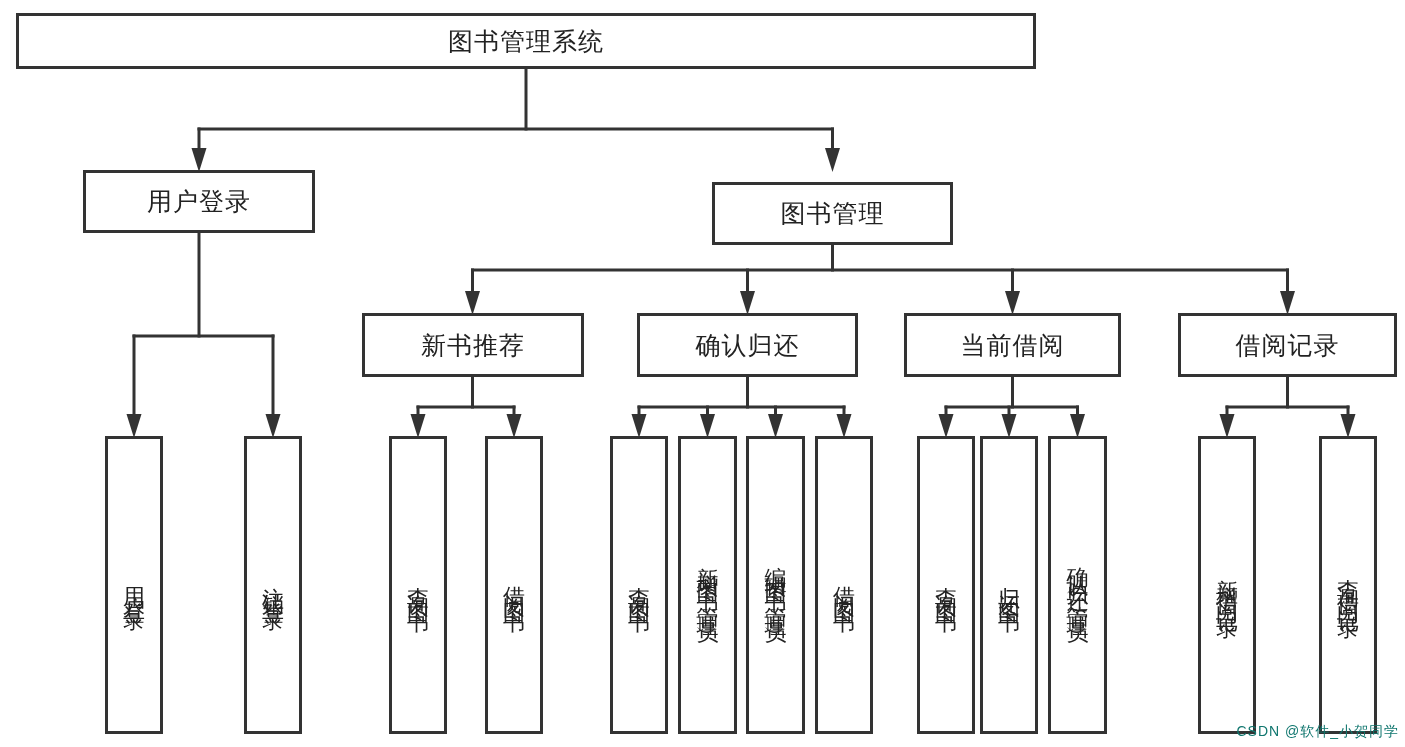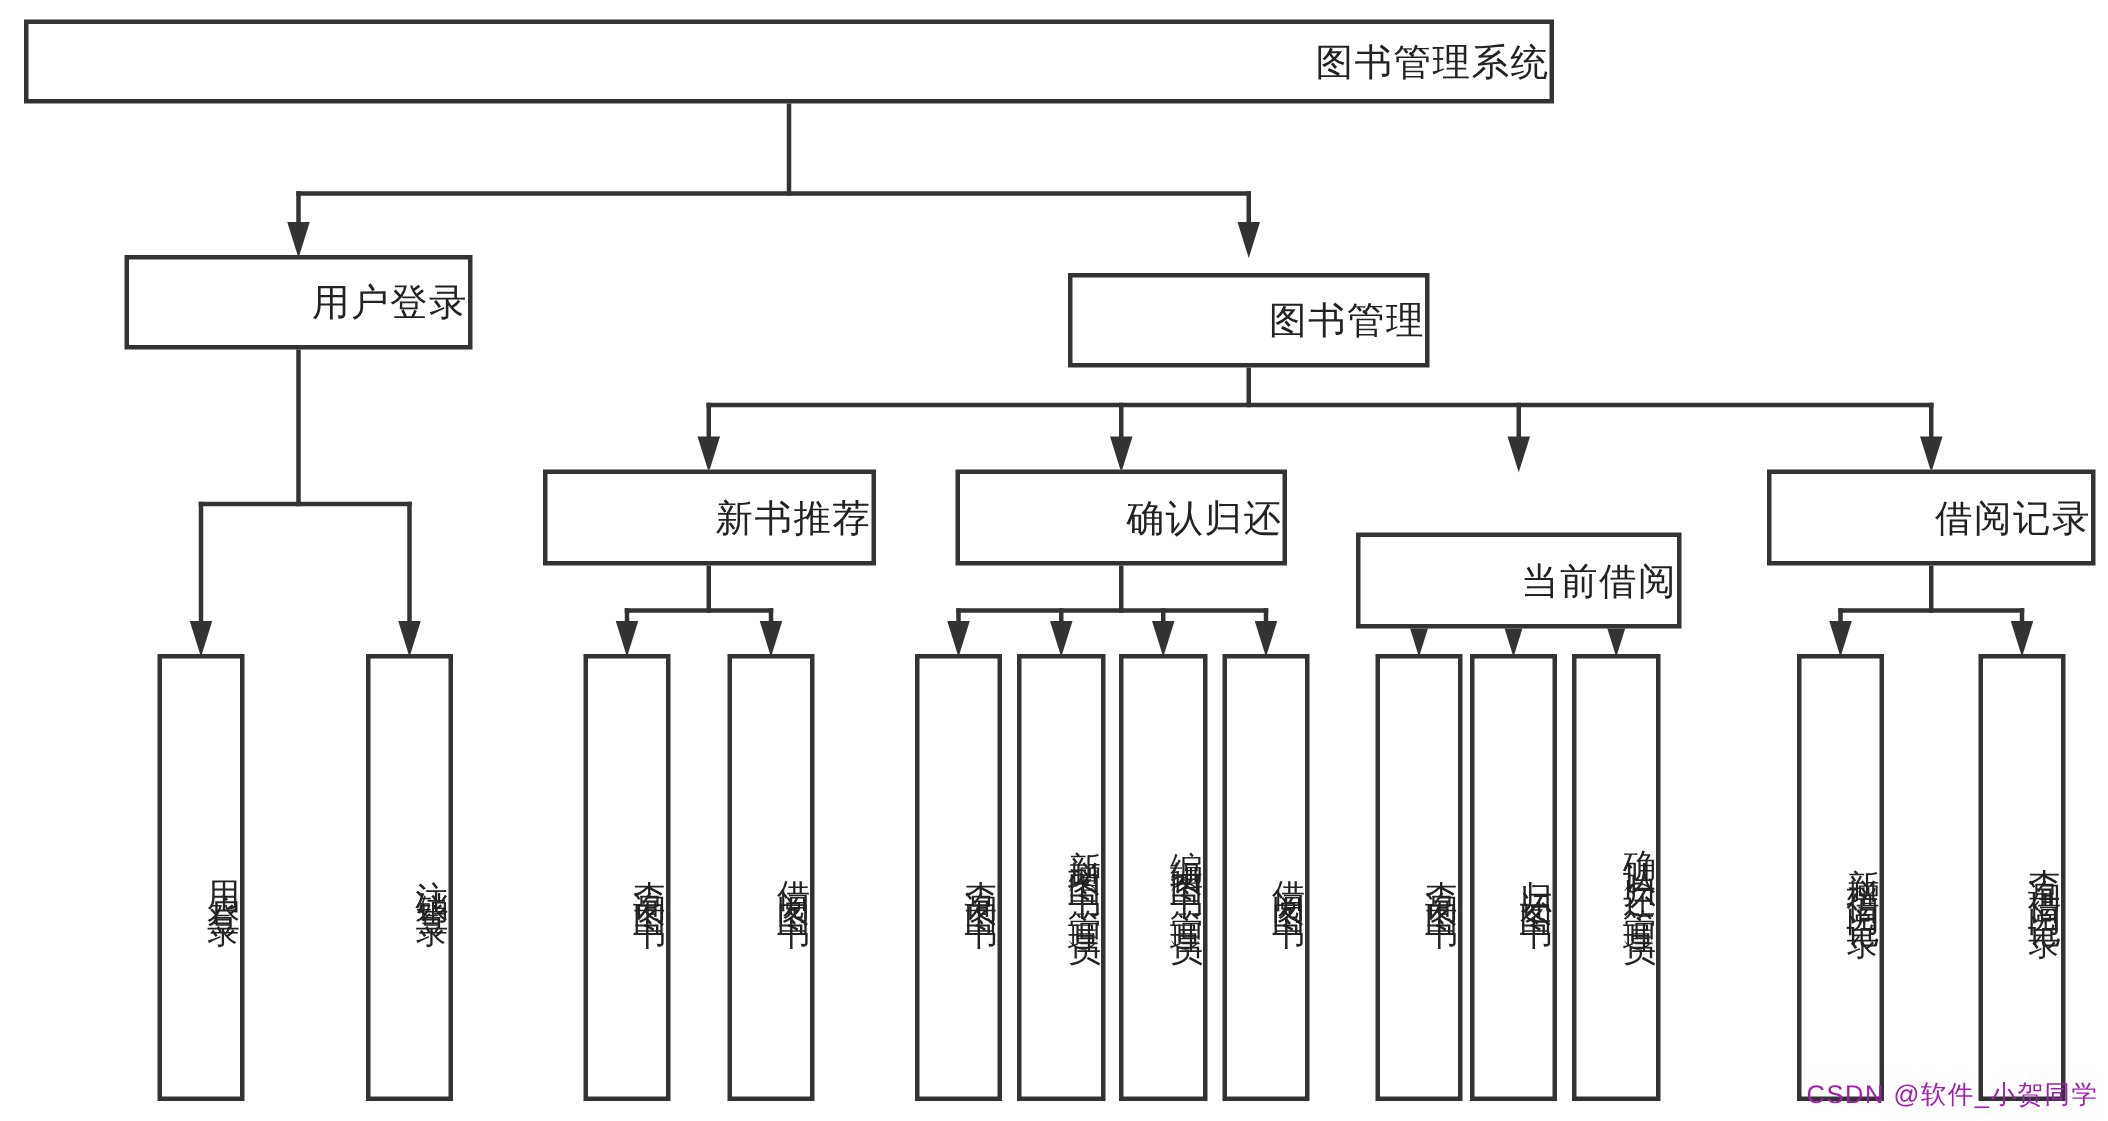--- a/index.html
+++ b/index.html
@@ -22,43 +22,43 @@
     width: 1405px;
     height: 747px;
   }
   .node {
     position: absolute;
     box-sizing: border-box;
     border: 3px solid #333333;
     background: #ffffff;
     display: flex;
     align-items: center;
-    justify-content: flex-end;
+    justify-content: center;
     color: #222222;
   }
   .node.horizontal {
     font-size: 25px;
     letter-spacing: 1px;
     white-space: nowrap;
   }
   .node.vertical {
     font-size: 22px;
   }
   .node.vertical .lbl {
     writing-mode: vertical-rl;
     text-orientation: upright;
     letter-spacing: 8px;
     line-height: 1;
   }
   #watermark {
     position: absolute;
     right: 6px;
     bottom: 6px;
-    font-size: 17px;
-    color: #a21caf;
+    font-size: 14px;
+    color: #0f766e;
     letter-spacing: 1px;
     white-space: nowrap;
   }
 </style>
 </head>
 <body>
 
 <div id="canvas">
   <svg id="wires" xmlns="http://www.w3.org/2000/svg" width="1405" height="747" viewBox="0 0 1405 747">
       <line x1="526" y1="69" x2="526" y2="129" stroke="#333333" stroke-width="3" stroke-linecap="square"></line>
@@ -123,21 +123,21 @@
       </div>
       <div class="node horizontal" style="left: 712px; top: 170px; width: 241px; height: 63px; border-color: rgb(51, 51, 51); background: rgb(255, 255, 255); color: rgb(34, 34, 34); margin-top: 12px;">
         <span class="lbl">图书管理</span>
       </div>
       <div class="node horizontal" style="left: 362px; top: 313px; width: 222px; height: 64px; border-color: rgb(51, 51, 51); background: rgb(255, 255, 255); color: rgb(34, 34, 34);">
         <span class="lbl">新书推荐</span>
       </div>
       <div class="node horizontal" style="left: 637px; top: 313px; width: 221px; height: 64px; border-color: rgb(51, 51, 51); background: rgb(255, 255, 255); color: rgb(34, 34, 34);">
         <span class="lbl">确认归还</span>
       </div>
-      <div class="node horizontal" style="left: 904px; top: 313px; width: 217px; height: 64px; border-color: rgb(51, 51, 51); background: rgb(255, 255, 255); color: rgb(34, 34, 34); margin-top: 42px;">
+      <div class="node horizontal" style="left: 904px; top: 313px; width: 217px; height: 64px; border-color: rgb(51, 51, 51); background: rgb(255, 255, 255); color: rgb(34, 34, 34);">
         <span class="lbl">当前借阅</span>
       </div>
       <div class="node horizontal" style="left: 1178px; top: 313px; width: 219px; height: 64px; border-color: rgb(51, 51, 51); background: rgb(255, 255, 255); color: rgb(34, 34, 34);">
         <span class="lbl">借阅记录</span>
       </div>
       <div class="node vertical" style="left: 105px; top: 436px; width: 58px; height: 298px; border-color: rgb(51, 51, 51); background: rgb(255, 255, 255); color: rgb(34, 34, 34);">
         <span class="lbl">用户登录</span>
       </div>
       <div class="node vertical" style="left: 244px; top: 436px; width: 58px; height: 298px; border-color: rgb(51, 51, 51); background: rgb(255, 255, 255); color: rgb(34, 34, 34);">
         <span class="lbl">注销登录</span>

